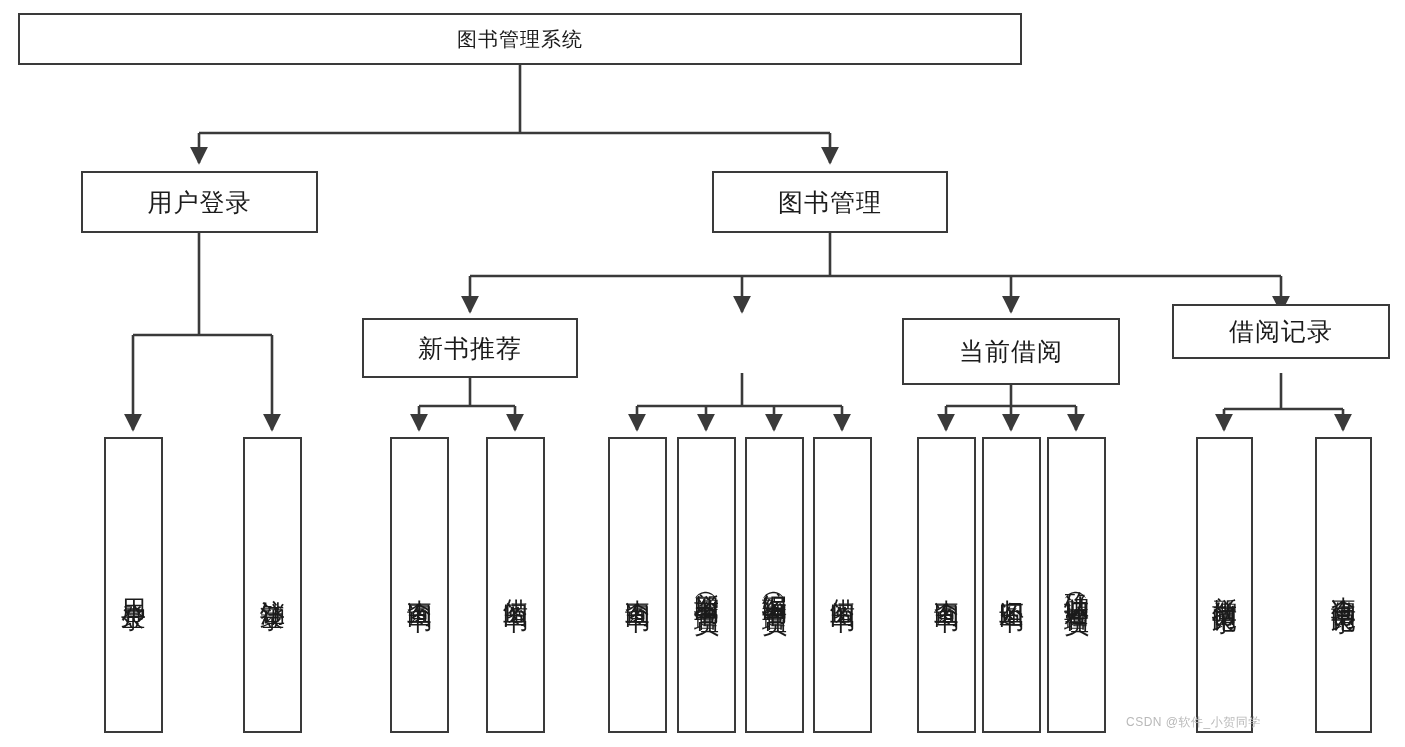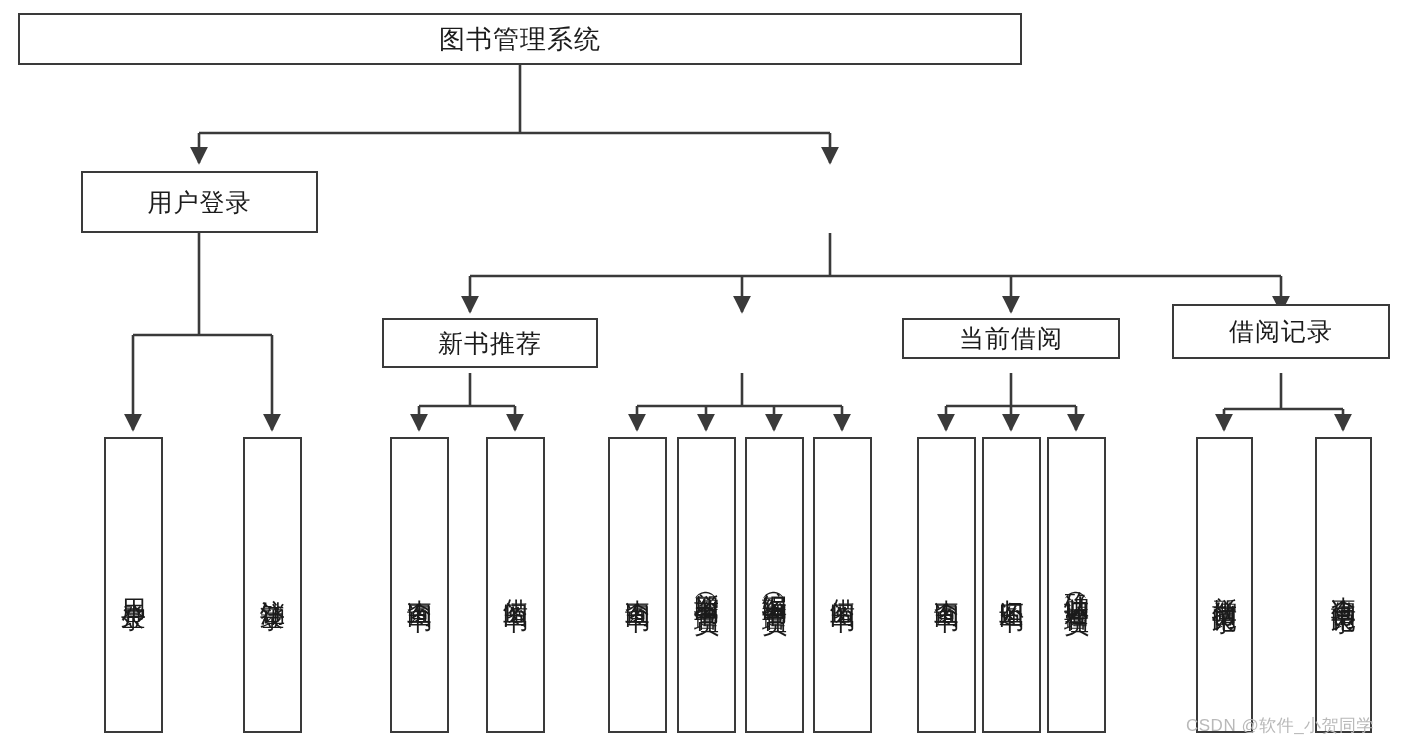--- a/index.html
+++ b/index.html
@@ -44,27 +44,27 @@
   }
   .node.vert .vtext {
     writing-mode: vertical-rl;
     text-orientation: upright;
     letter-spacing: 3px;
     line-height: 1;
     white-space: nowrap;
     display: block;
   }
   .node.root {
-    font-size: 26px;
+    font-size: 20px;
   }
   .watermark {
     position: absolute;
-    left: 1186px;
+    left: 1126px;
     top: 714px;
-    font-size: 17px;
+    font-size: 12px;
     color: #b9b9b9;
     white-space: nowrap;
     letter-spacing: 0.5px;
   }
 </style>
 </head>
 <body>
 
 <div id="canvas">
 
@@ -118,25 +118,28 @@
     </g>
   </svg>
 
   <div class="node horiz root" style="left:18px; top:13px; width:1004px; height:52px;">
     <span>图书管理系统</span>
   </div>
 
   <div class="node horiz" style="left:81px; top:171px; width:237px; height:62px;">
     <span>用户登录</span>
   </div>
+  <div class="node horiz" style="left:712px; top:171px; width:236px; height:62px;">
+    <span>图书管理</span>
+  </div>
 
-  <div class="node horiz" style="left:362px; top:318px; width:216px; height:50px;margin-left:20px;">
+  <div class="node horiz" style="left:362px; top:318px; width:216px; height:60px;">
     <span>新书推荐</span>
   </div>
-  <div class="node horiz" style="left:902px; top:318px; width:218px; height:41px;">
+  <div class="node horiz" style="left:902px; top:318px; width:218px; height:67px;">
     <span>当前借阅</span>
   </div>
   <div class="node horiz" style="left:1172px; top:304px; width:218px; height:55px;">
     <span>借阅记录</span>
   </div>
 
   <div class="node vert" style="left:104px; top:437px; width:59px; height:296px;">
     <span class="vtext">用户登录</span>
   </div>
   <div class="node vert" style="left:243px; top:437px; width:59px; height:296px;">

